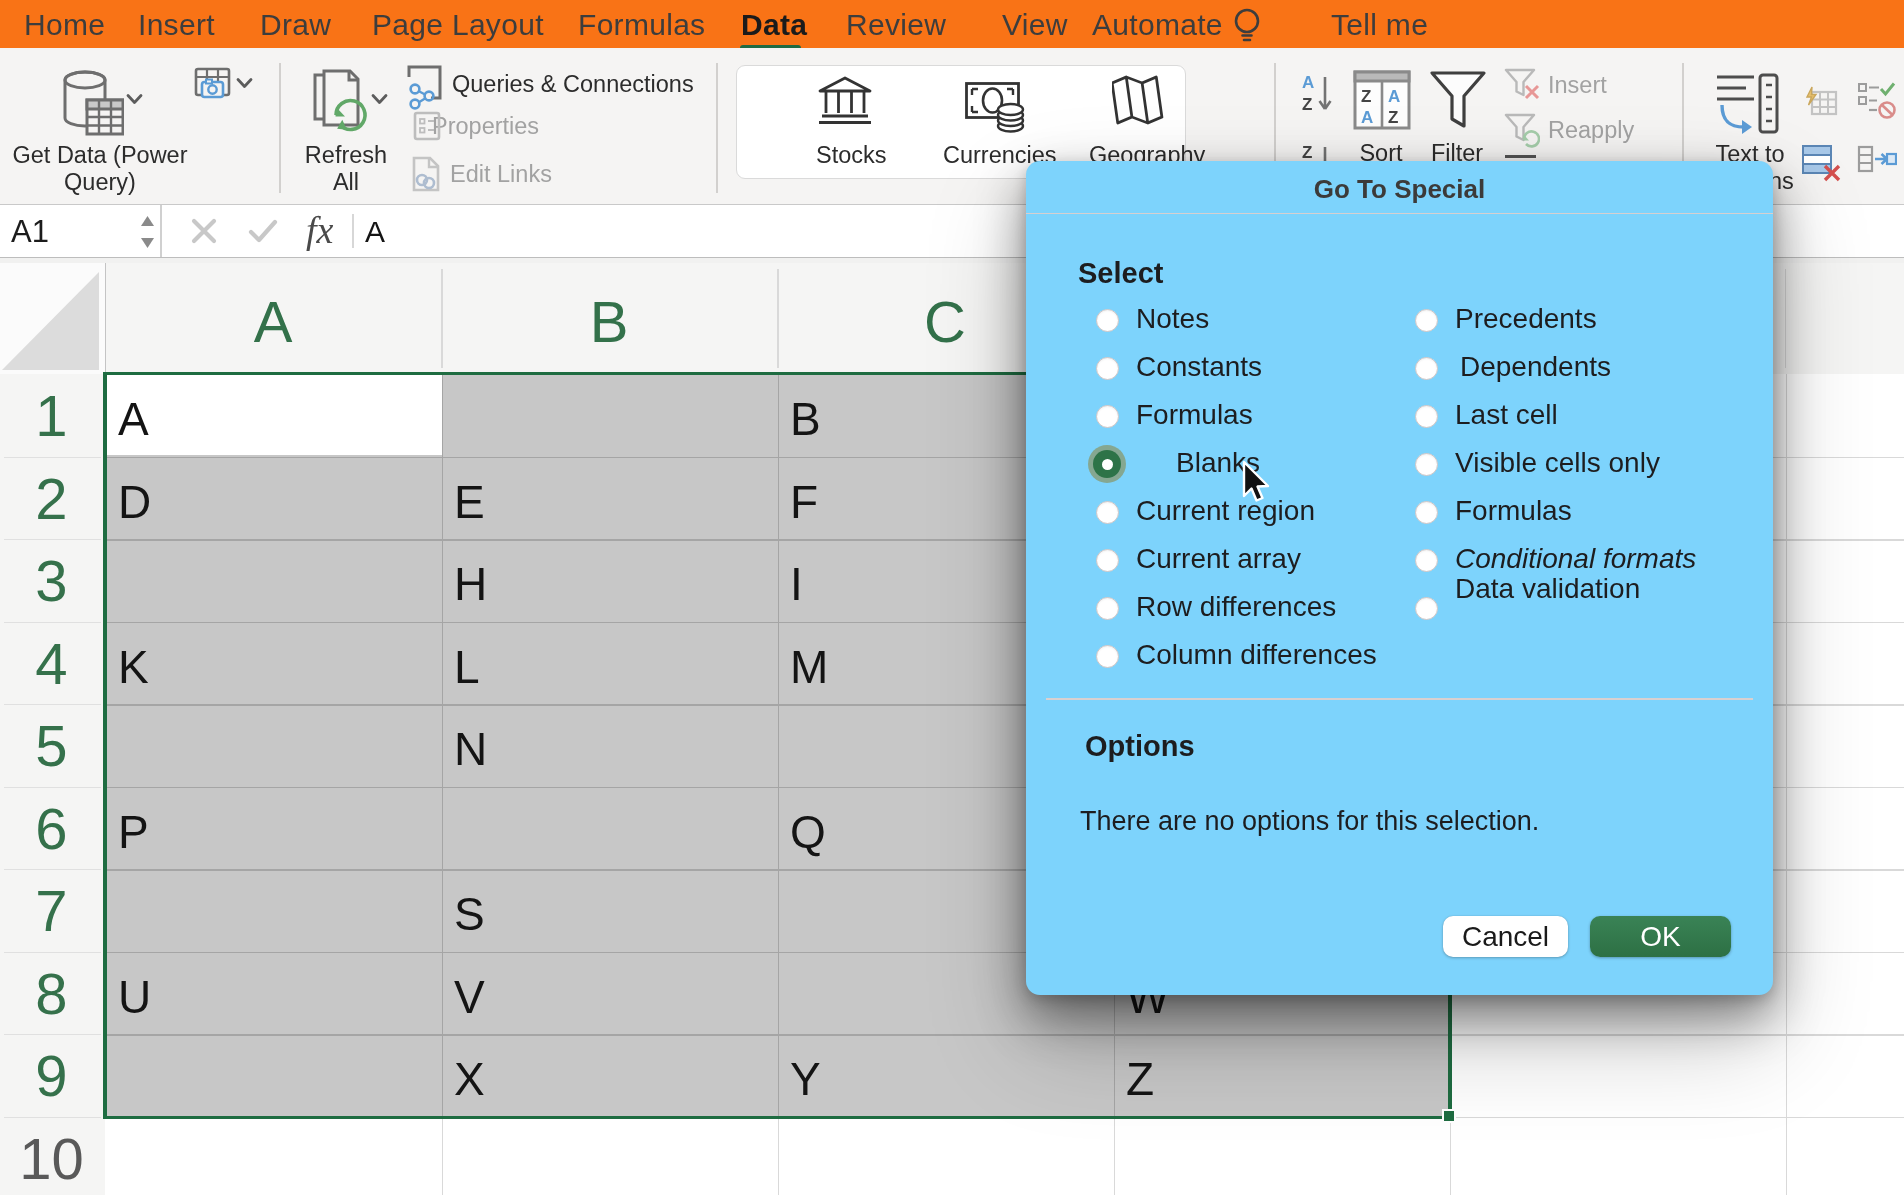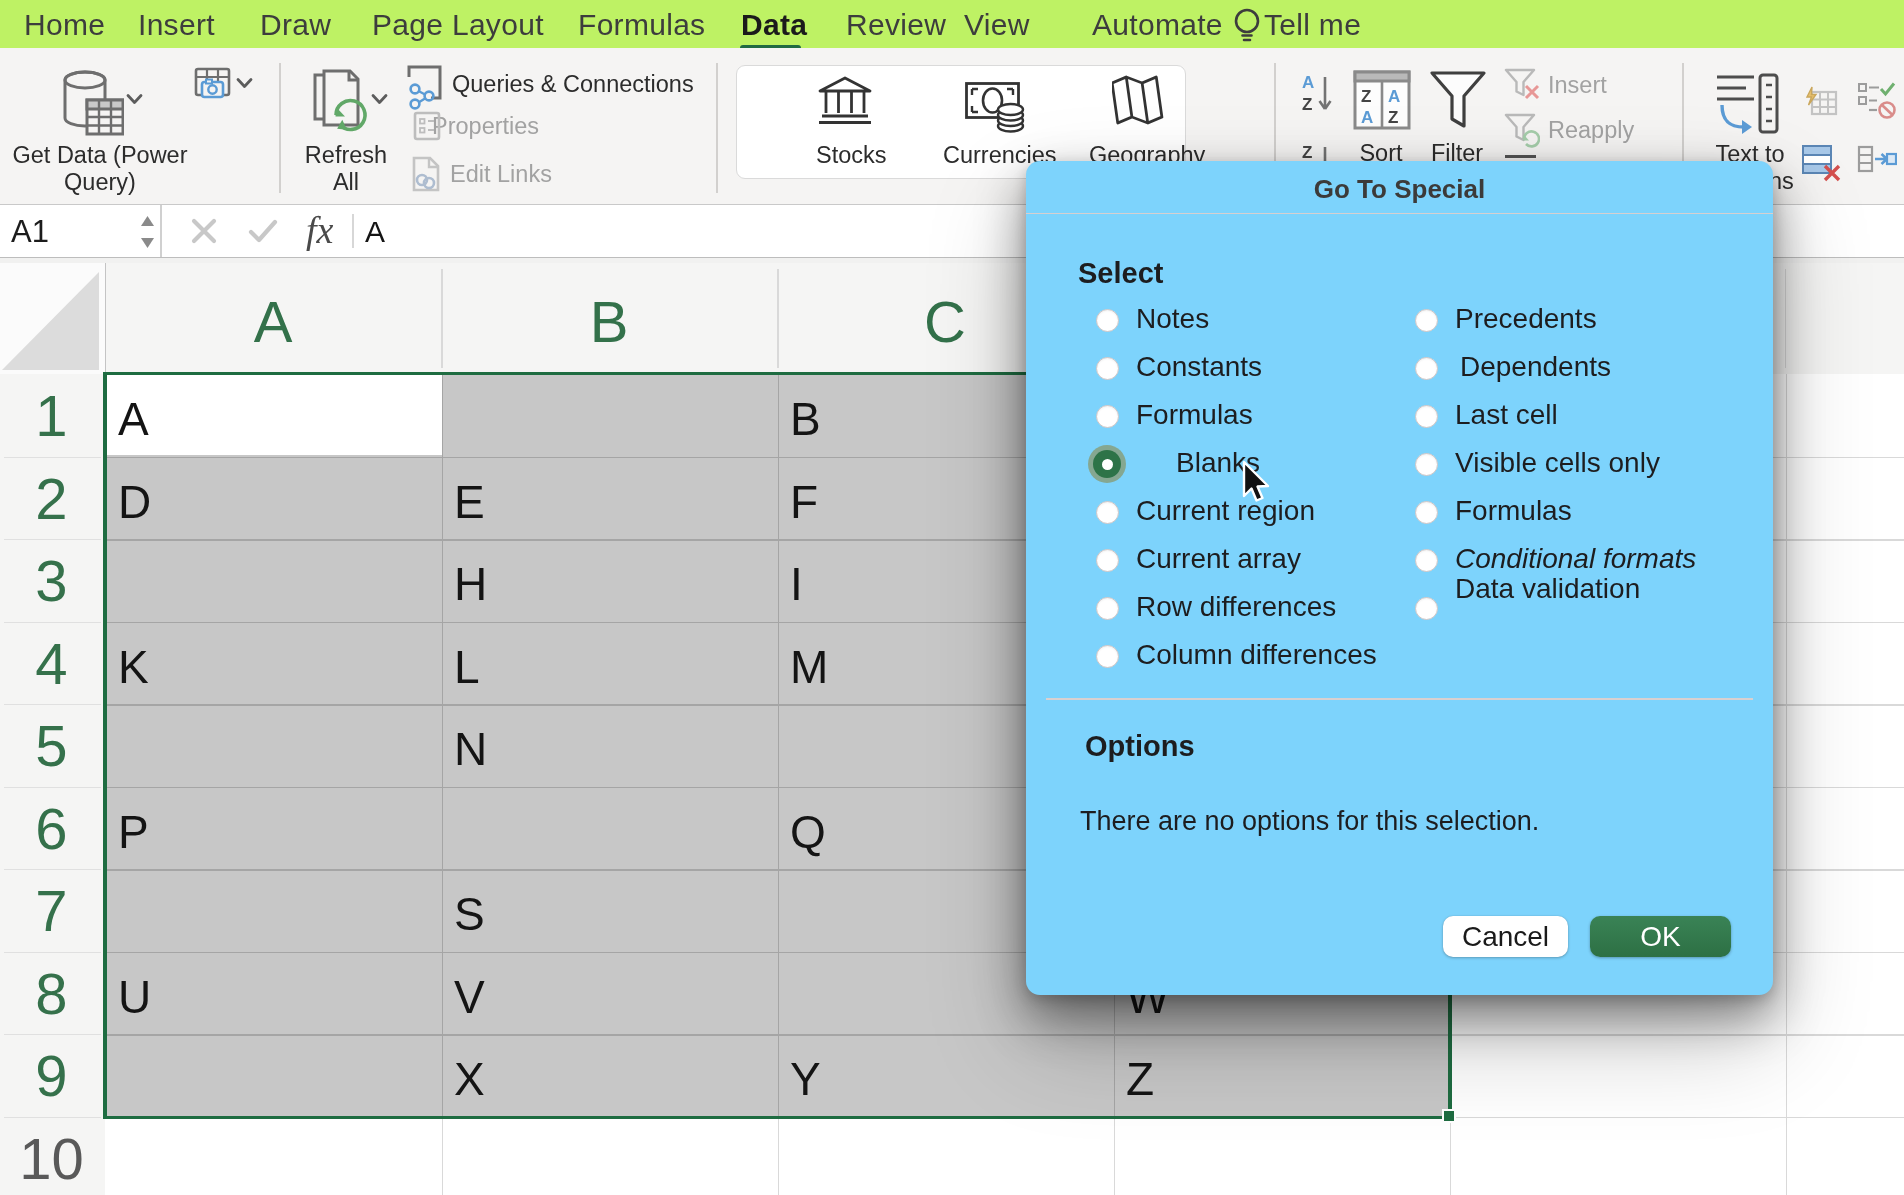--- a/index.html
+++ b/index.html
@@ -1,17 +1,17 @@
 <!DOCTYPE html>
 <html><head><meta charset="utf-8">
 <style>
 html,body{margin:0;padding:0;width:1904px;height:1195px;overflow:hidden;background:#fff;
 font-family:"Liberation Sans",sans-serif;-webkit-font-smoothing:antialiased;}
 .abs{position:absolute;}
-#menubar{position:absolute;left:0;top:0;width:1904px;height:48px;background:#bef264;}
+#menubar{position:absolute;left:0;top:0;width:1904px;height:48px;background:#f97316;}
 .mi{position:absolute;top:0;height:48px;line-height:50px;font-size:30px;color:#3d3d3d;white-space:nowrap;letter-spacing:.3px;}
 .mi.sel{color:#1b1b1b;font-weight:700;}
 #dataline{position:absolute;left:740px;top:45px;width:61px;height:6px;background:#206a42;border-radius:3px;}
 #ribbon{position:absolute;left:0;top:48px;width:1904px;height:156px;background:#f5f4f3;border-bottom:1.5px solid #c9c9c9;}
 .vsep{position:absolute;top:15px;height:130px;width:1.5px;background:#d2d0ce;}
 .rlabel{position:absolute;font-size:23.5px;color:#2c2c2c;text-align:center;white-space:nowrap;line-height:27px;}
 .rlabel.dis{color:#a2a2a2;}
 #fbar{position:absolute;left:0;top:204.5px;width:1904px;height:52px;background:#fff;}
 #fbar .nb{position:absolute;left:0;top:0;width:160px;height:52px;border-right:2px solid #d0d0d0;}
 #fbar .a1{position:absolute;left:11px;top:0;height:52px;line-height:54px;font-size:31px;color:#1c1c1c;}
@@ -51,23 +51,23 @@
 </style></head>
 <body>
 <div id="menubar">
  <span class="mi" style="left:24px;">Home</span>
  <span class="mi" style="left:138px;">Insert</span>
  <span class="mi" style="left:260px;">Draw</span>
  <span class="mi" style="left:372px;">Page Layout</span>
  <span class="mi" style="left:578px;">Formulas</span>
  <span class="mi sel" style="left:741px;">Data</span>
  <span class="mi" style="left:846px;">Review</span>
- <span class="mi" style="left:964px;">View</span>
+ <span class="mi" style="left:1002px;">View</span>
  <span class="mi" style="left:1092px;">Automate</span>
- <span class="mi" style="left:1264px;text-align:center;">Tell me</span>
+ <span class="mi" style="left:1331px;text-align:center;">Tell me</span>
  <svg class="abs" style="left:1229px;top:6px;" width="36" height="40" viewBox="0 0 36 40">
    <circle cx="18" cy="15" r="11" fill="none" stroke="#3d3d3d" stroke-width="2.6"></circle>
    <path d="M13.5 29.5 H22.5 M15 34 H21" stroke="#3d3d3d" stroke-width="2.6" fill="none" stroke-linecap="round"></path>
    <path d="M14 25.5 C14 21,12 20,12 17 M22 25.5 C22 21,24 20,24 17" stroke="none" fill="none"></path>
  </svg>
  <div id="dataline"></div>
 </div>
 <div id="ribbon">
  <div class="vsep" style="left:279px;"></div>
  <div class="vsep" style="left:716px;"></div>

